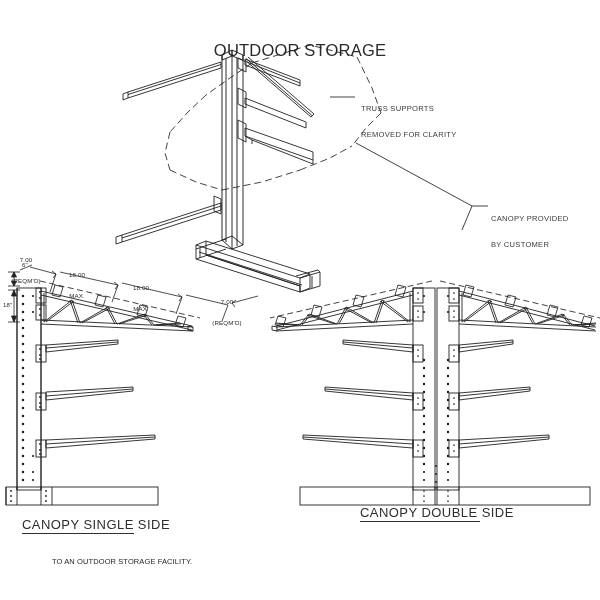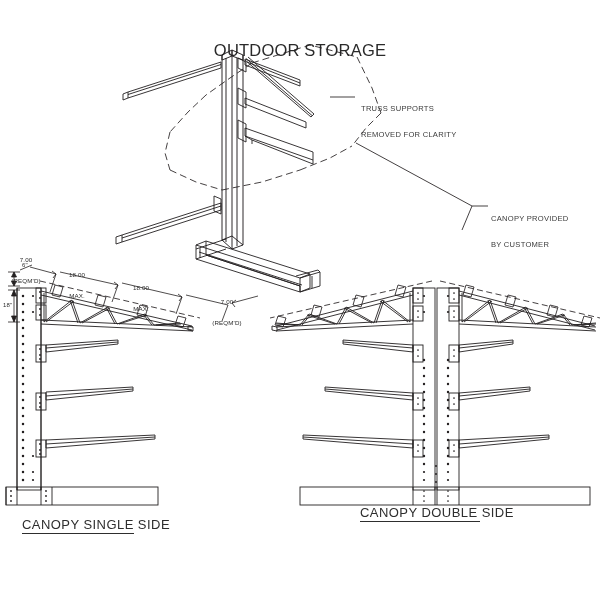--- a/index.html
+++ b/index.html
@@ -526,20 +526,21 @@
     <div>(REQM'D)</div>
   </div>
 
   <div class="t dimtxt2" style="left:22px;top:262px;">6"</div>
   <div class="t dimtxt2" style="left:3px;top:302px;">18"</div>
 
   <div class="t viewlabel" style="left:22px;top:518px;width:112px;">CANOPY SINGLE SIDE</div>
   <div class="t viewlabel" style="left:360px;top:506px;width:120px;">CANOPY DOUBLE SIDE</div>
 
   <div id="notes" class="t">
+    <div>TO AN OUTDOOR STORAGE FACILITY.</div>
     
     
     
     
     
     
   </div>
 
 </div>
 

